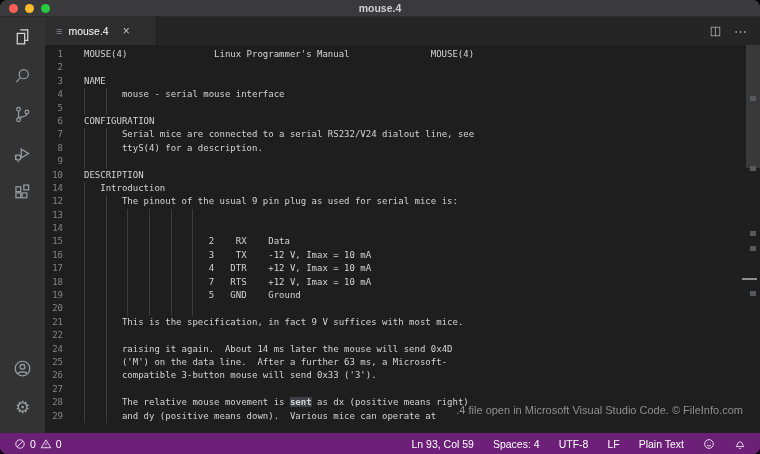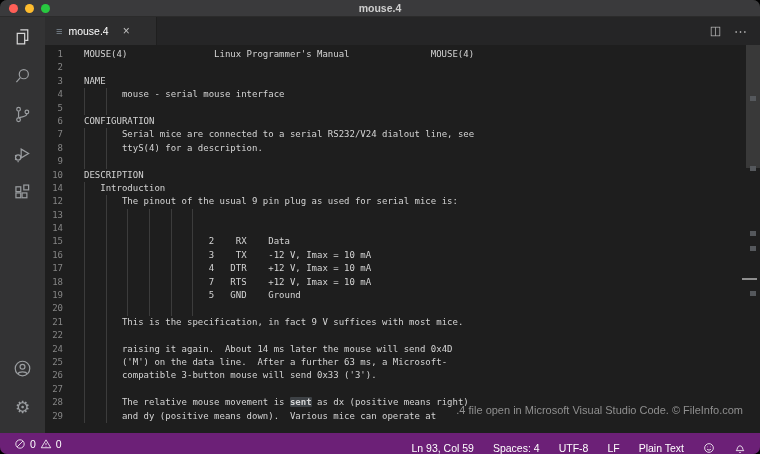--- a/index.html
+++ b/index.html
@@ -83,21 +83,21 @@
     font-size:11px; color:#8f8f8f;
   }
   
   .statusbar {
     height:21px; flex:0 0 21px; background:var(--statusbar-bg,#6c2077);
     display:flex; align-items:center; justify-content:space-between;
     color:#fff; font-size:10.5px; padding:0 10px;
   }
   .sb-left, .sb-right { display:flex; align-items:center; gap:5px; }
   .sb-item { display:flex; align-items:center; gap:4px; cursor:pointer; padding:0 4px; height:21px; }
-  .sb-right .sb-item { margin-left:6px;align-items:flex-end; }
+  .sb-right .sb-item { margin-left:6px; }
   .sb-item svg { width:12px; height:12px; stroke:#fff; fill:none; stroke-width:1.1; }
 </style>
 </head>
 <body>
 
 <div class="window">
 
   <div class="titlebar">
     <div class="lights">
       <div class="light close"></div>

